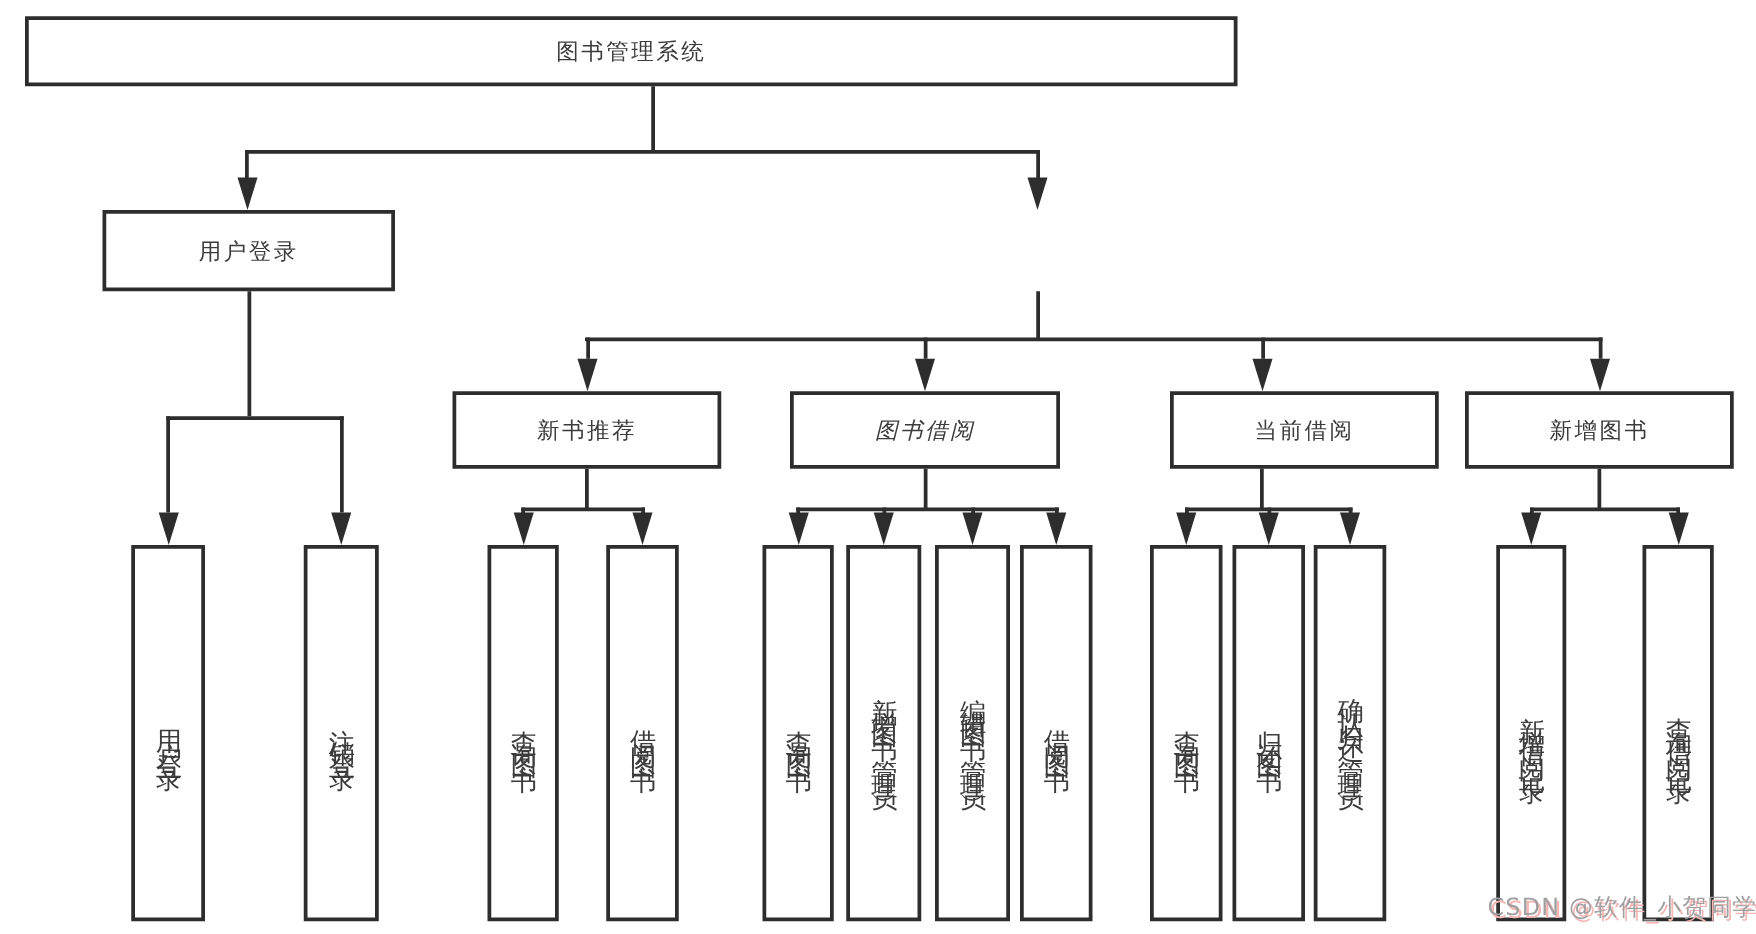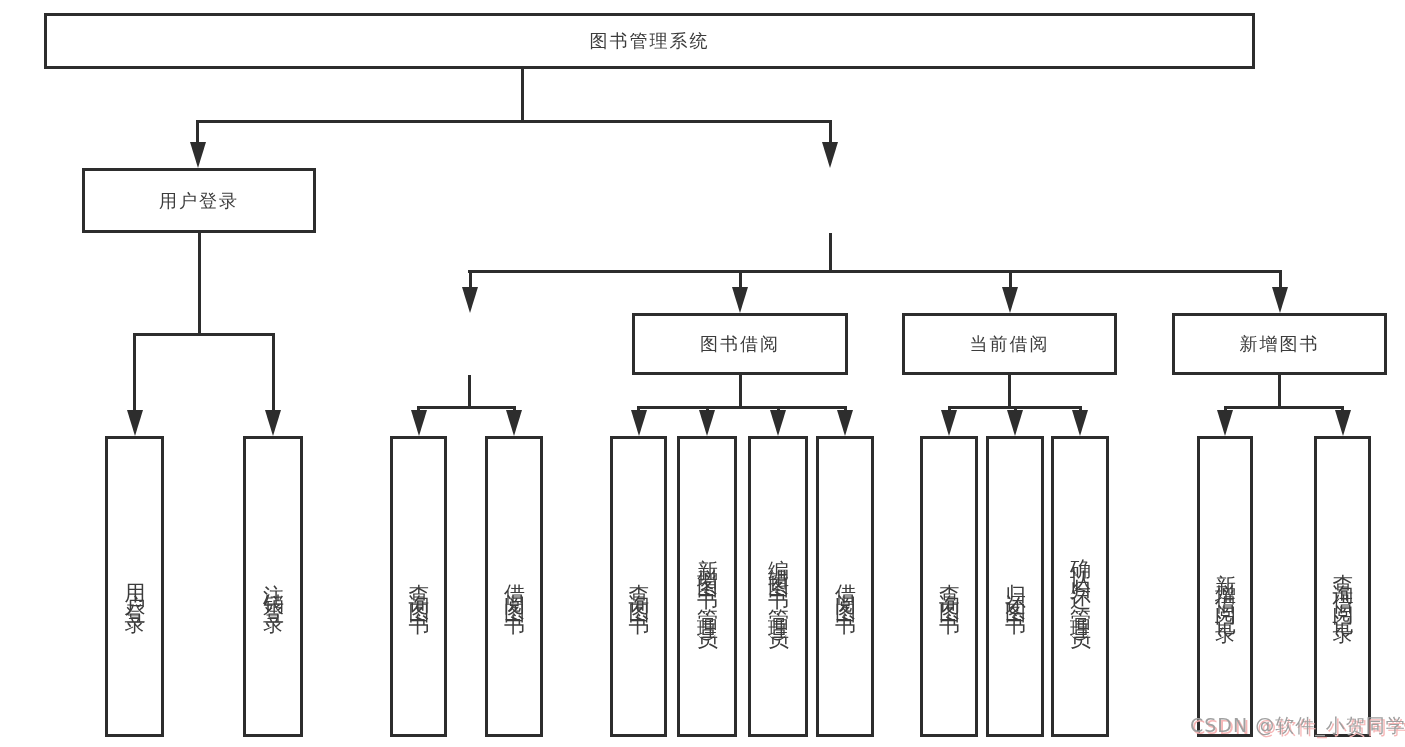--- a/index.html
+++ b/index.html
@@ -19,21 +19,21 @@
   .a{position:absolute;width:0;height:0;border-left:8px solid transparent;
      border-right:8px solid transparent;border-top:26px solid #2d2d2d;}
   .watermark{position:absolute;font-size:19px;color:#a0a0a0;letter-spacing:1px;
              text-shadow:2px 2px 0 #f6b6b6;white-space:nowrap;z-index:5;}
 </style>
 </head>
 <body>
 
 <div class="canvas">
 
-  <div class="hbox" style="left:20px;top:13px;width:1211px;height:56px;margin-left:24px;">
+  <div class="hbox" style="left:20px;top:13px;width:970px;height:56px;">
     <span>图书管理系统</span>
   </div>
 
   <div class="v" style="left:521px;top:69px;height:51px;"></div>
   <div class="h" style="left:196px;top:120px;width:636px;"></div>
   <div class="v" style="left:196px;top:120px;height:24px;"></div>
   <div class="a" style="left:190px;top:142px;"></div>
   <div class="v" style="left:829px;top:120px;height:24px;"></div>
   <div class="a" style="left:822px;top:142px;"></div>
 
@@ -52,24 +52,27 @@
   <div class="h" style="left:468px;top:270px;width:814px;"></div>
   <div class="v" style="left:469px;top:270px;height:17px;"></div>
   <div class="a" style="left:462px;top:287px;"></div>
   <div class="v" style="left:739px;top:270px;height:17px;"></div>
   <div class="a" style="left:732px;top:287px;"></div>
   <div class="v" style="left:1009px;top:270px;height:17px;"></div>
   <div class="a" style="left:1002px;top:287px;"></div>
   <div class="v" style="left:1279px;top:270px;height:17px;"></div>
   <div class="a" style="left:1272px;top:287px;"></div>
 
-  <div class="hbox" style="left:632px;top:313px;width:216px;height:62px;">
+  <div class="hbox" style="left:362px;top:313px;width:215px;height:62px;">
+    <span>新书推荐</span>
+  </div>
+  <div class="hbox" style="left:632px;top:313px;width:216px;height:62px;font-style:italic;">
     <span>图书借阅</span>
   </div>
-  <div class="hbox" style="left:902px;top:313px;width:215px;height:62px;">
+  <div class="hbox" style="left:936px;top:313px;width:215px;height:62px;">
     <span>当前借阅</span>
   </div>
   <div class="hbox" style="left:1172px;top:313px;width:215px;height:62px;">
     <span>新增图书</span>
   </div>
 
   <div class="v" style="left:468px;top:375px;height:33px;"></div>
   <div class="h" style="left:417px;top:406px;width:99px;"></div>
   <div class="v" style="left:417px;top:406px;height:6px;"></div>
   <div class="a" style="left:411px;top:410px;"></div>

